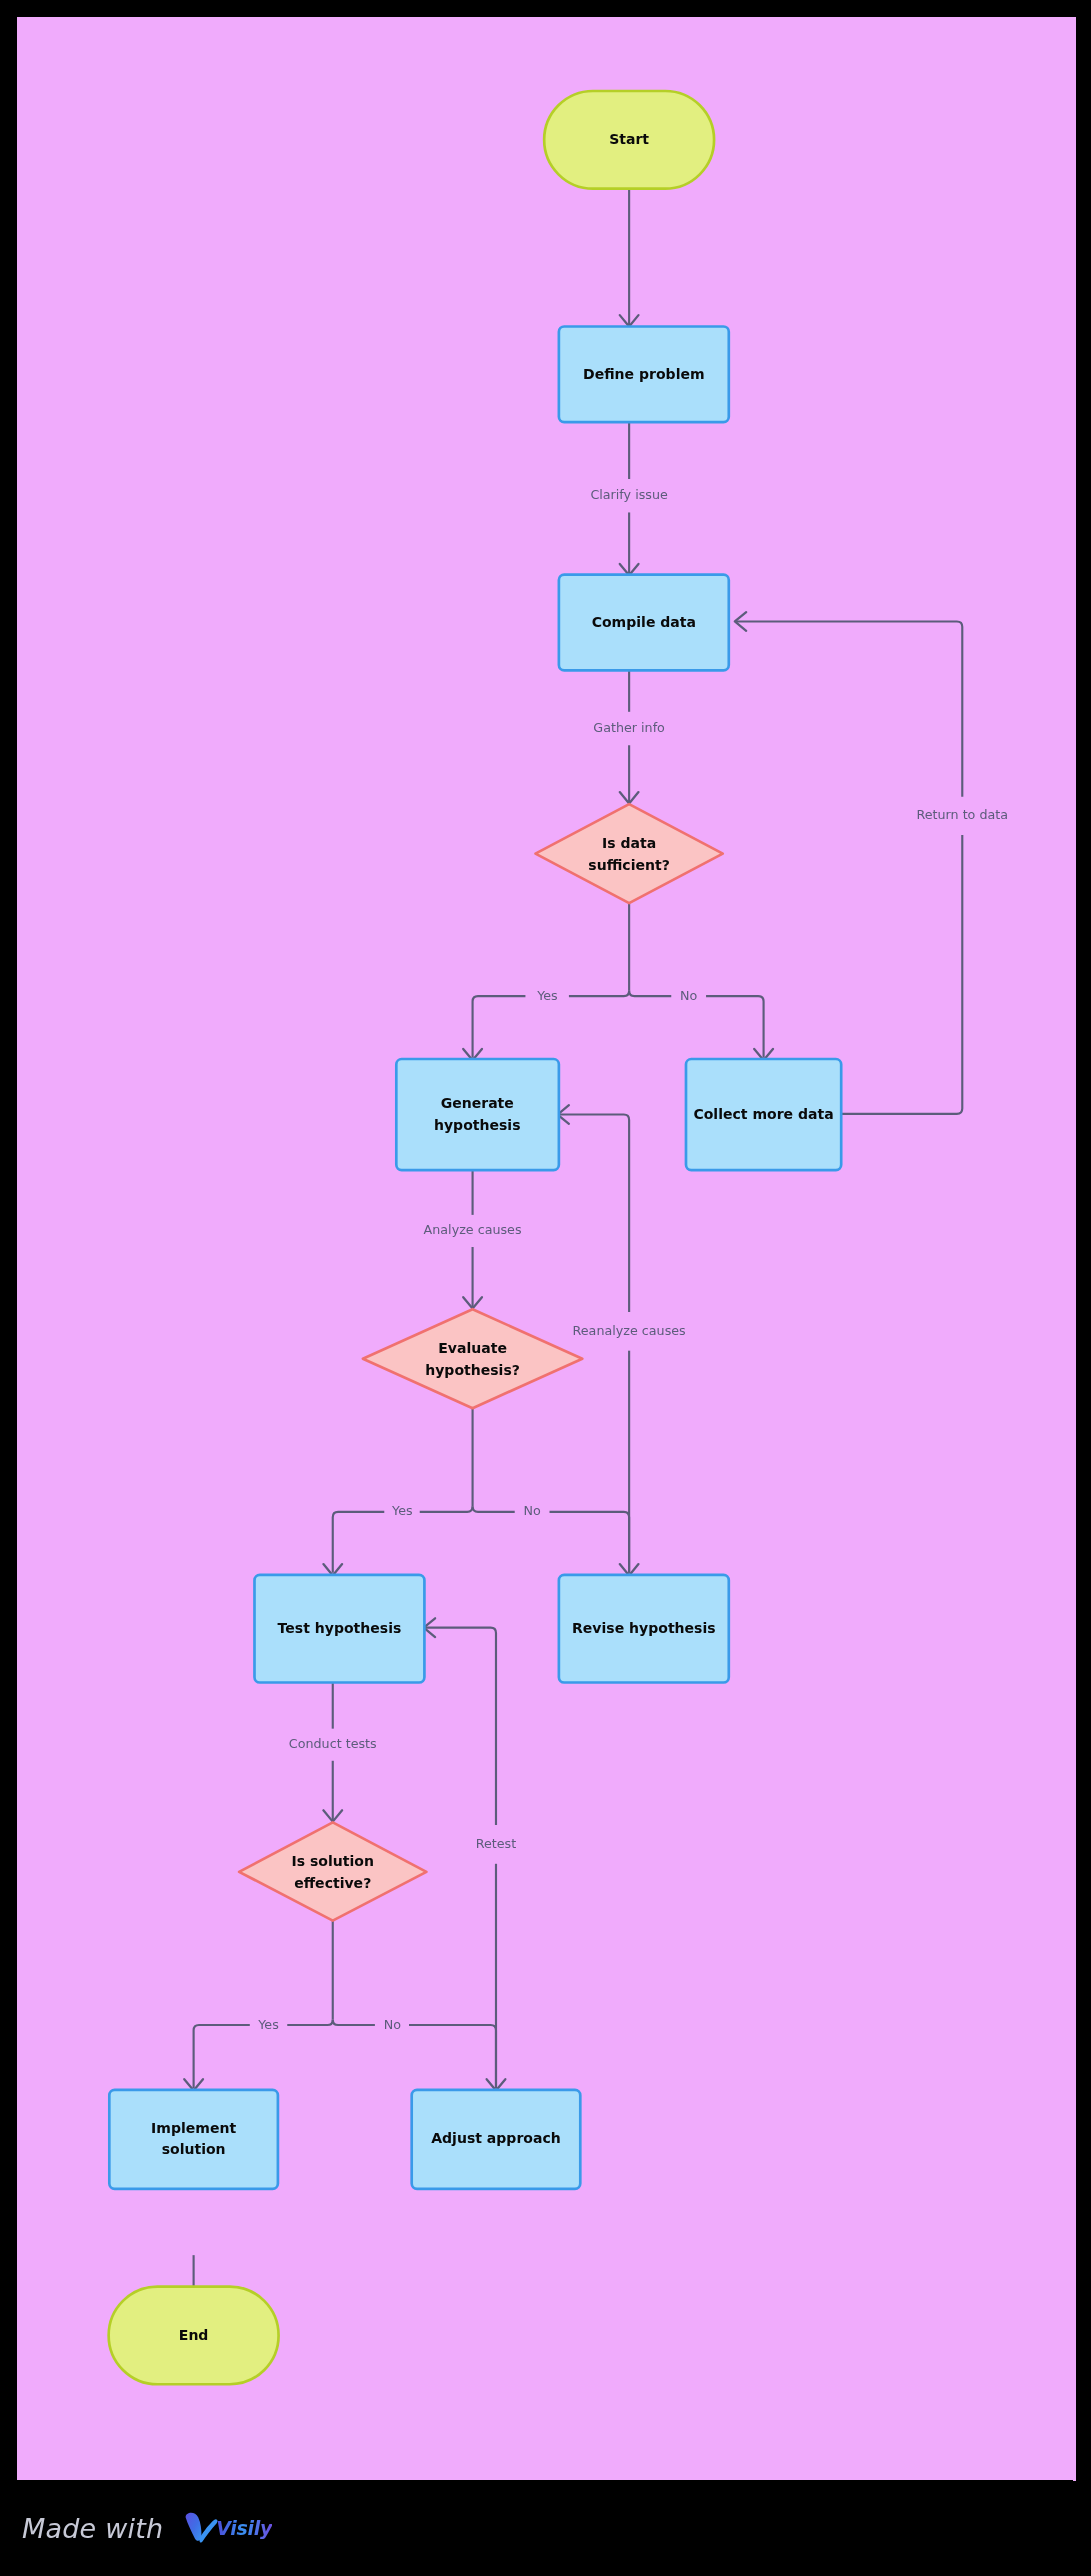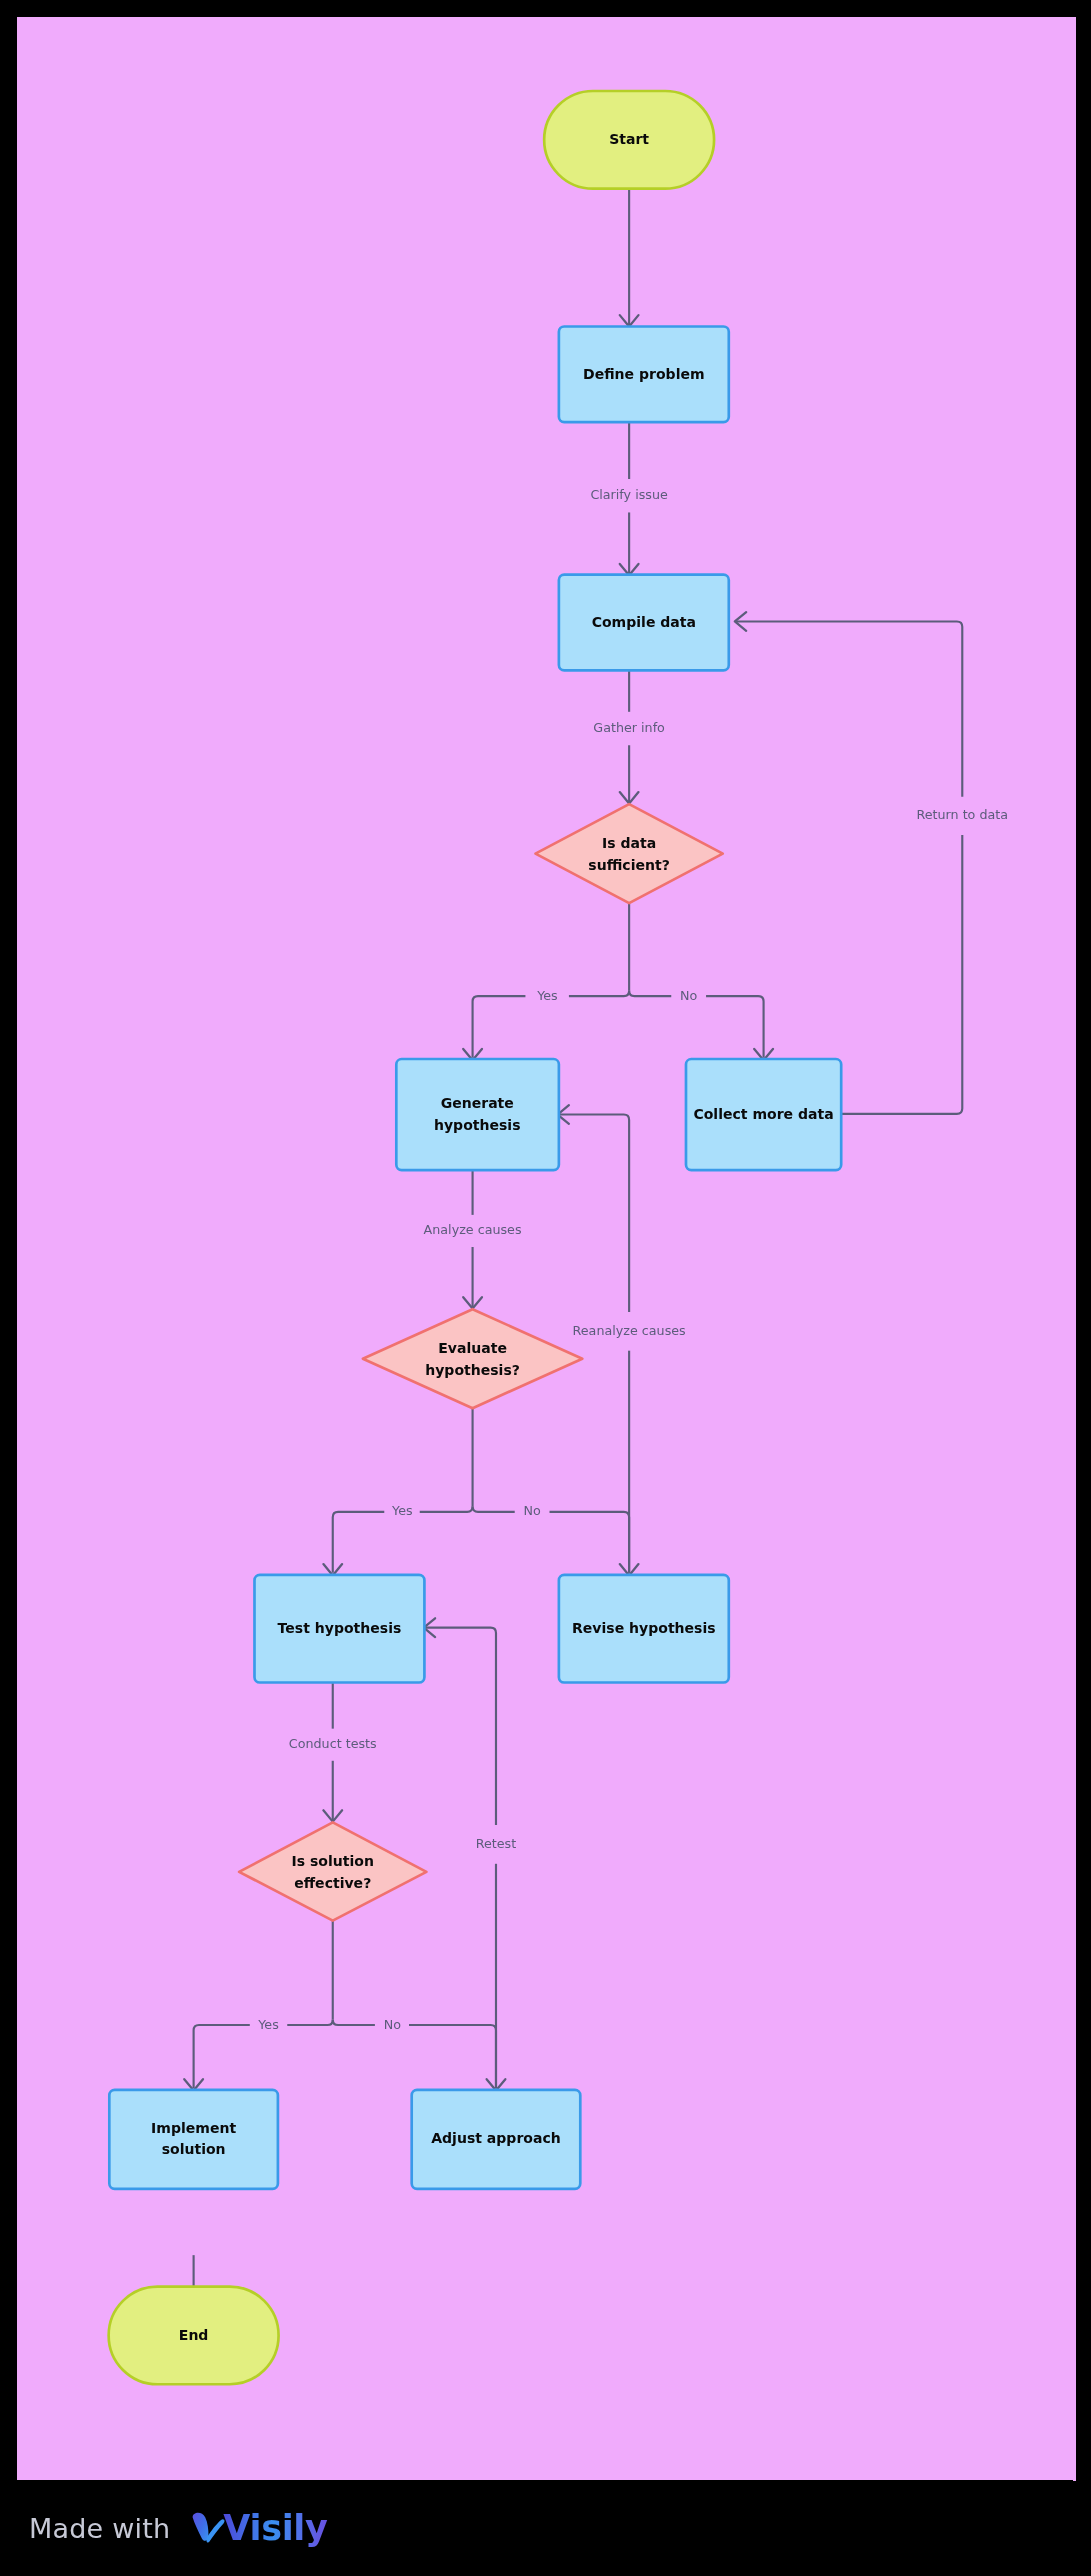--- a/index.html
+++ b/index.html
@@ -71,38 +71,39 @@
   }
   #footer {
     position: absolute;
     left: 0;
     top: 2480px;
     width: 1073px;
     height: 96px;
     background: #000000;
     display: flex;
     align-items: center;
-    padding-left: 29px;
+    padding-left: 22px;
     box-sizing: border-box;
+    font-style: italic;
   }
   #footer-made {
     font-family: "DejaVu Sans", "Liberation Sans", sans-serif;
     font-size: 27px;
     color: #c7c9d6;
     letter-spacing: 0.2px;
     font-weight: 400;
   }
   #footer-logo-wrap {
     display: flex;
     align-items: center;
     margin-left: 16px;
   }
   #footer-brand {
     font-family: "DejaVu Sans", "Liberation Sans", sans-serif;
-    font-size: 35px;
+    font-size: 19px;
     font-weight: 700;
     background: linear-gradient(92deg, #4d49d8 0%, #3a8ff0 48%, #6a4fe0 100%);
     -webkit-background-clip: text;
     background-clip: text;
     color: transparent;
     margin-left: -4px;
     letter-spacing: -0.3px;
   }
 </style>
 </head>

